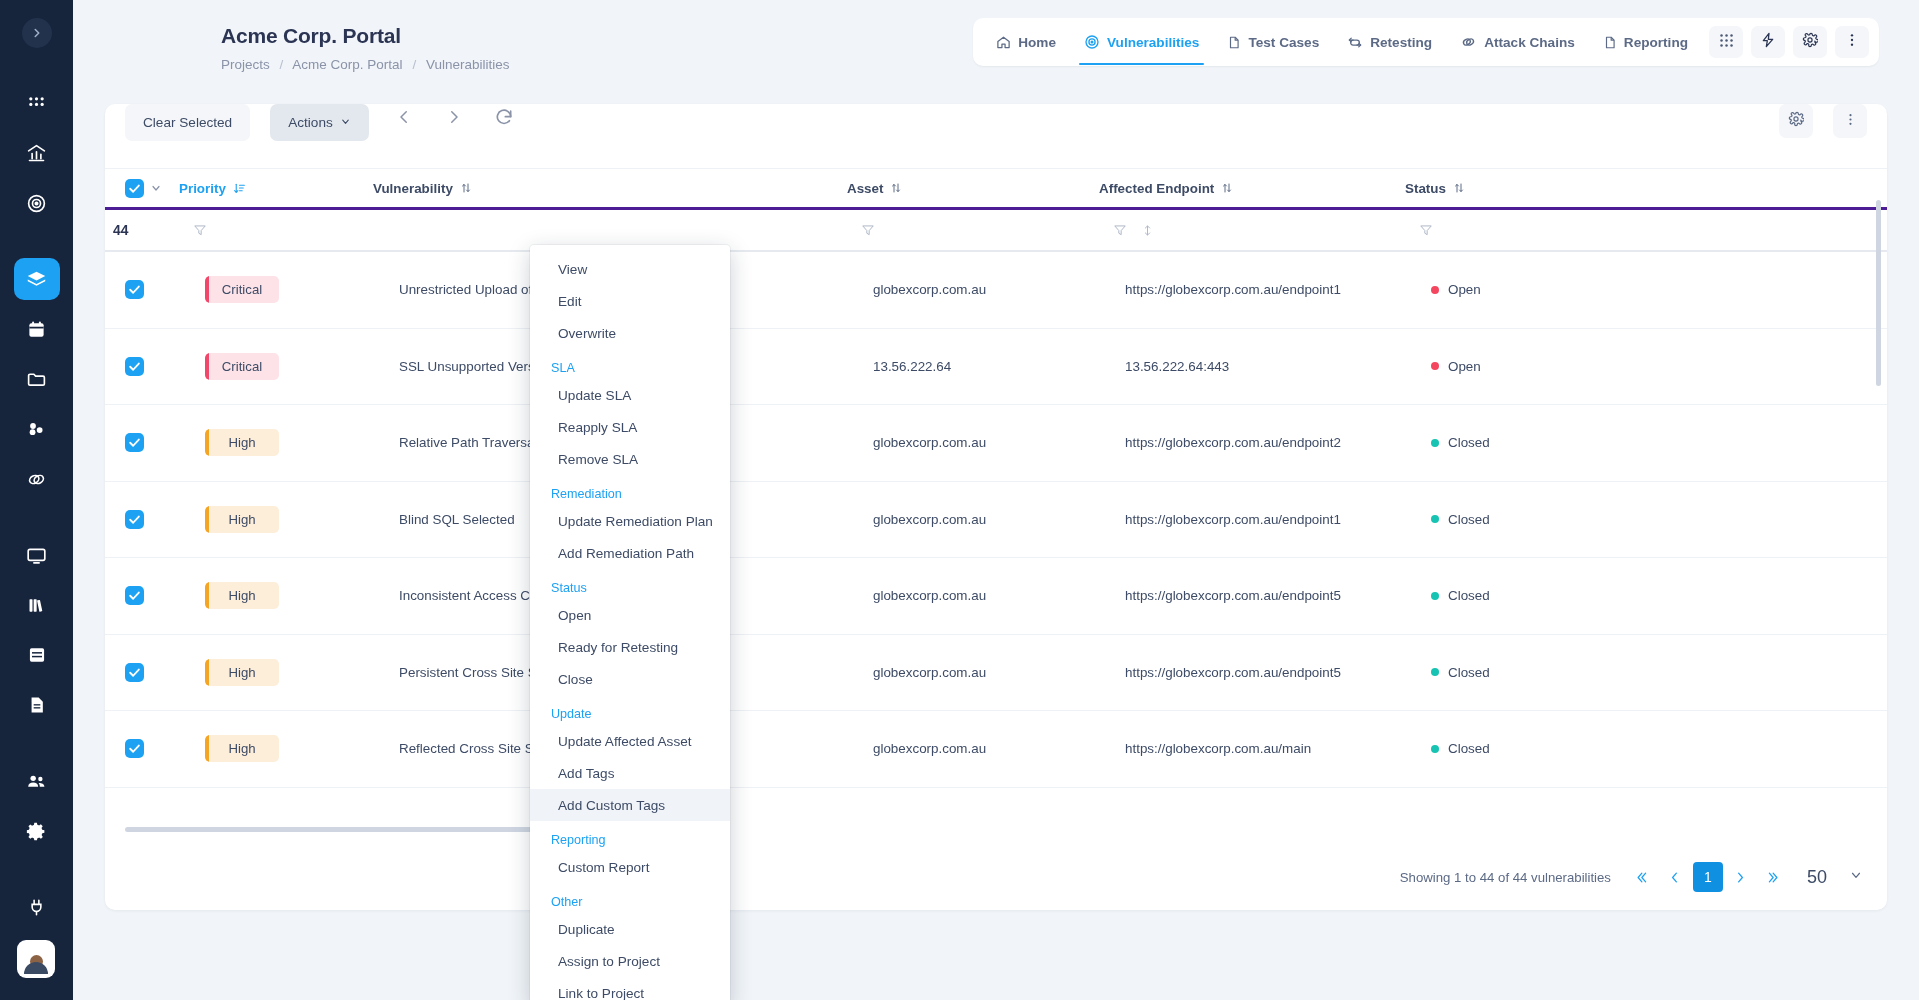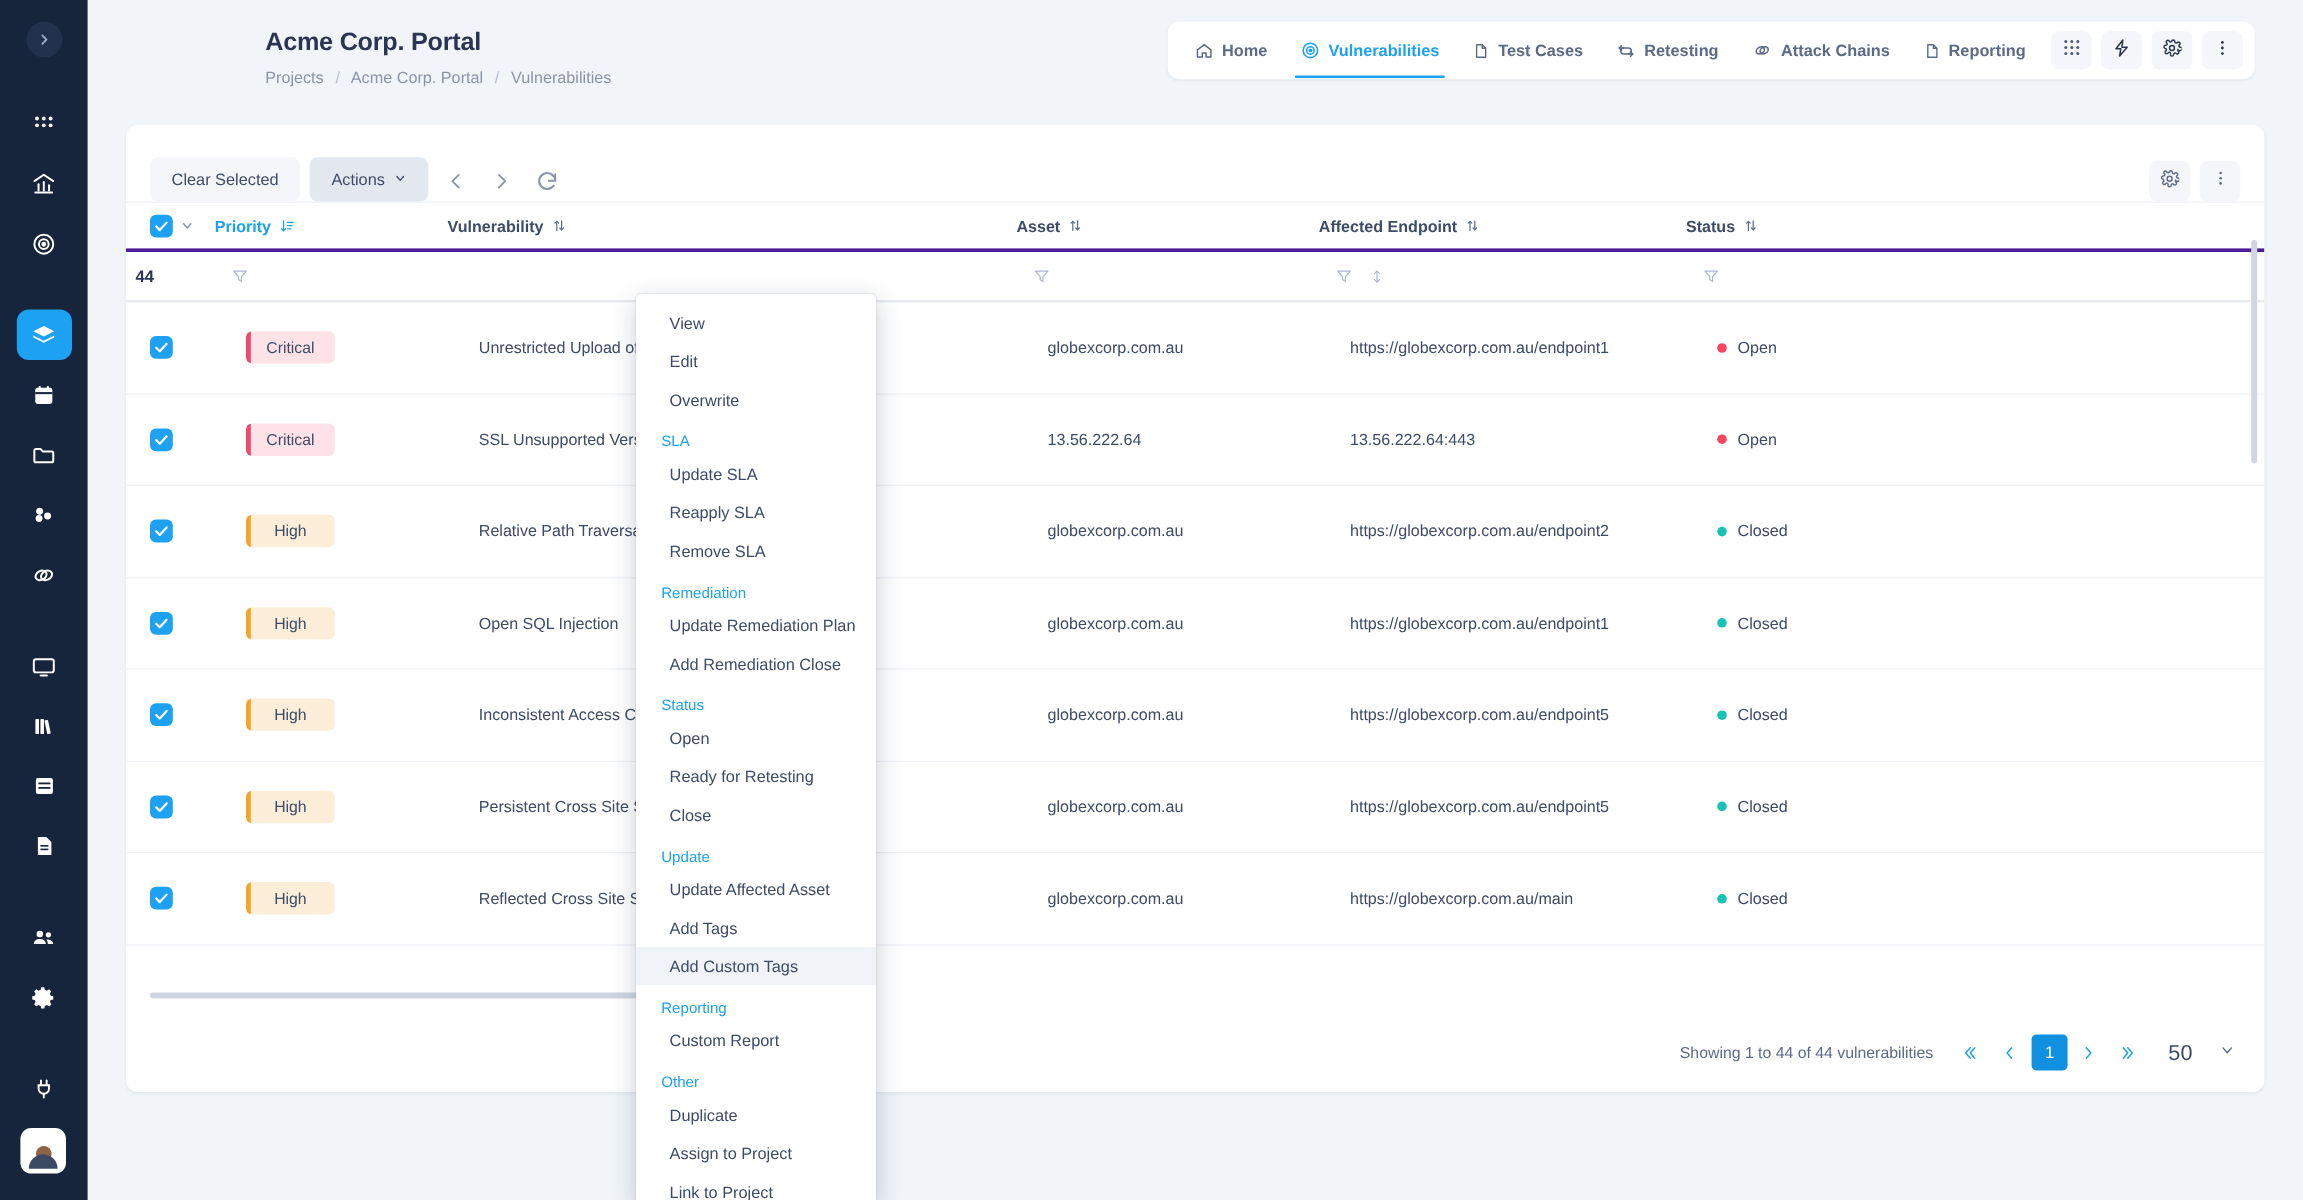--- a/index.html
+++ b/index.html
@@ -105,22 +105,22 @@
     color: #5c6a86;
   }
 
   
   .table-card {
     margin: 12px 32px 0 32px; background: #ffffff; border-radius: 10px;
     height: 806px; box-shadow: 0 1px 3px rgba(22,36,60,0.06);
     position: relative; overflow: hidden;
   }
   .table-toolbar {
-    height: 64px; display: flex; align-items: flex-end; padding: 0 20px;
-    gap: 8px; position: relative;
+    height: 64px; display: flex; align-items: flex-start; padding: 0 20px;
+    gap: 20px; position: relative;
   }
   .tb-btn {
     background: #f4f6f9; border-radius: 7px; height: 37px;
     display: flex; align-items: center; padding: 0 18px;
     font-size: 13.6px; color: #3d4b66; cursor: pointer; gap: 7px;
   }
   .tb-btn.pressed { background: #e3e8ef; }
   .tb-arrow {
     width: 30px; height: 30px; display: flex; align-items: center; justify-content: center;
     color: #8a93a8; cursor: pointer;
@@ -731,21 +731,21 @@
           <div class="trow">
             <div class="c-check">
               <div class="cb">
                 <svg width="13" height="13" viewBox="0 0 24 24" fill="none" stroke="#fff" stroke-width="3.4" stroke-linecap="round" stroke-linejoin="round">
                   <polyline points="4 12.5 9.5 18 20 6.5"></polyline>
                 </svg>
               </div>
             </div>
             <div class="c-caret"></div>
             <div class="c-prio"><span class="badge high">High</span></div>
-            <div class="c-vuln cell">Open SQL Injection</div>
+            <div class="c-vuln cell">Blind SQL Selected</div>
             <div class="c-asset cell">globexcorp.com.au</div>
             <div class="c-endp cell">https://globexcorp.com.au/endpoint1</div>
             <div class="c-stat">
               <span class="status"><span class="dot closed"></span>Closed</span>
             </div>
           </div>
           <div class="trow">
             <div class="c-check">
               <div class="cb">
                 <svg width="13" height="13" viewBox="0 0 24 24" fill="none" stroke="#fff" stroke-width="3.4" stroke-linecap="round" stroke-linejoin="round">
@@ -842,21 +842,21 @@
     <div class="menu" id="actions-menu">
         <div class="mi">View</div>
         <div class="mi">Edit</div>
         <div class="mi">Overwrite</div>
         <div class="mh">SLA</div>
         <div class="mi">Update SLA</div>
         <div class="mi">Reapply SLA</div>
         <div class="mi">Remove SLA</div>
         <div class="mh">Remediation</div>
         <div class="mi">Update Remediation Plan</div>
-        <div class="mi">Add Remediation Close</div>
+        <div class="mi">Add Remediation Path</div>
         <div class="mh">Status</div>
         <div class="mi">Open</div>
         <div class="mi">Ready for Retesting</div>
         <div class="mi">Close</div>
         <div class="mh">Update</div>
         <div class="mi">Update Affected Asset</div>
         <div class="mi">Add Tags</div>
         <div class="mi hl">Add Custom Tags</div>
         <div class="mh">Reporting</div>
         <div class="mi">Custom Report</div>

